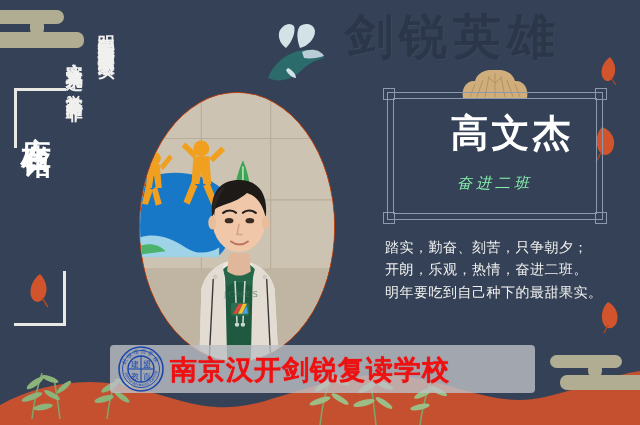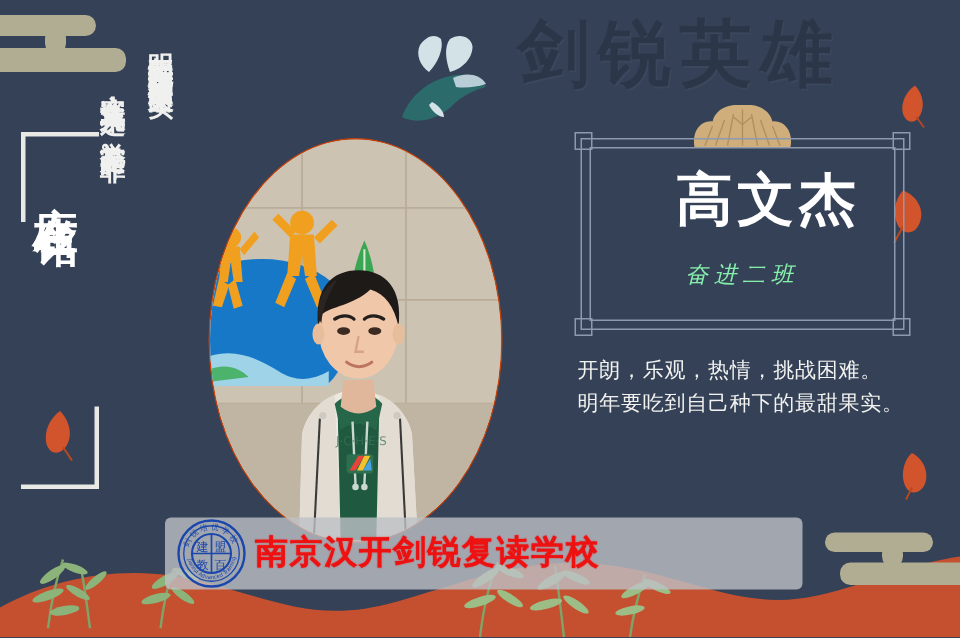--- a/index.html
+++ b/index.html
@@ -154,21 +154,21 @@
     width:425px; height:48px;
     background:rgba(190,193,198,0.80);
     border-radius:4px;
     display:flex; align-items:center;
   }
   #school-logo {
     width:46px; height:46px; flex:0 0 46px; margin-left:8px;
   }
   #school-name {
     margin-left:6px;
-    font-size:22px; font-weight:bold; color:#ee1111;
+    font-size:27px; font-weight:bold; color:#ee1111;
     letter-spacing:1px; line-height:1;
     font-family:"DejaVu Sans", sans-serif;
     text-shadow:0 0 1px #ee1111;
   }
 </style>
 </head>
 <body>
 
 <div id="poster">
 
@@ -366,21 +366,22 @@
       <span class="corner c-tr"></span>
       <span class="corner c-bl"></span>
       <span class="corner c-br"></span>
     </div>
     <div id="name-frame-inner"></div>
     <div id="student-name">高文杰</div>
     <div id="student-class">奋进二班</div>
   </div>
 
   <div id="description">
-    <p>开朗，乐观，热情，挑战困难。</p>
+    <p>踏实，勤奋、刻苦，只争朝夕；</p>
+    <p>开朗，乐观，热情，奋进二班。</p>
     <p>明年要吃到自己种下的最甜果实。</p>
   </div>
 
   <div id="banner">
     <svg id="school-logo" viewBox="0 0 46 46">
       <circle cx="23" cy="23" r="22" fill="none" stroke="#1b47ad" stroke-width="1.6"></circle>
       <circle cx="23" cy="23" r="18.5" fill="none" stroke="#1b47ad" stroke-width="0.9"></circle>
       <circle cx="23" cy="23" r="13" fill="none" stroke="#1b47ad" stroke-width="1.4"></circle>
       <line x1="23" y1="10" x2="23" y2="36" stroke="#1b47ad" stroke-width="1.1"></line>
       <line x1="10" y1="23" x2="36" y2="23" stroke="#1b47ad" stroke-width="1.1"></line>

